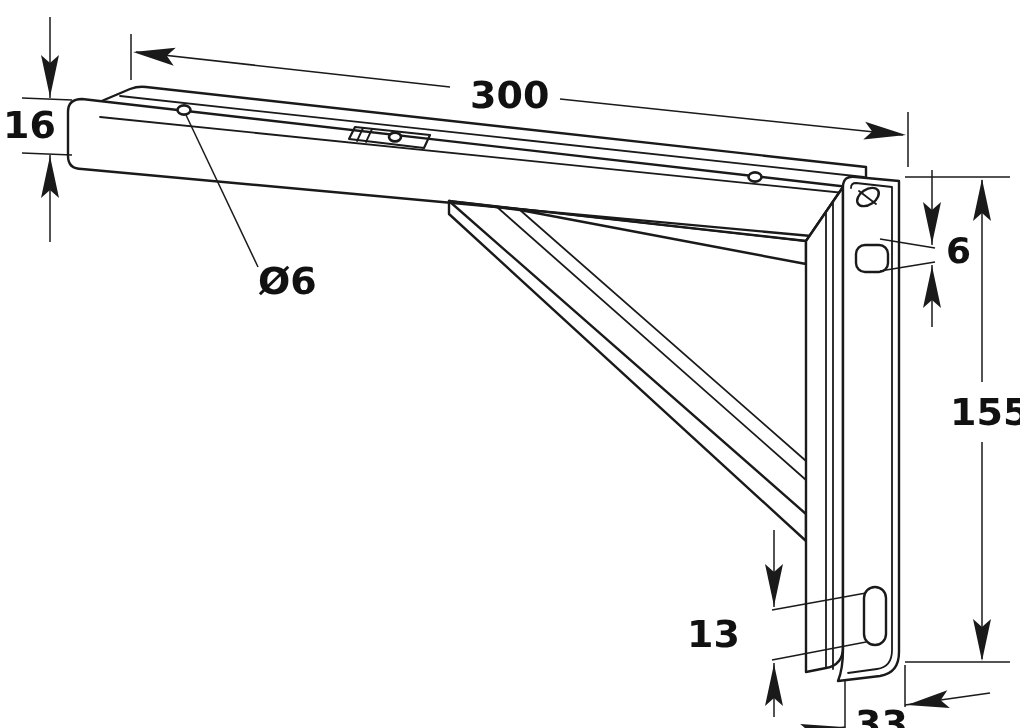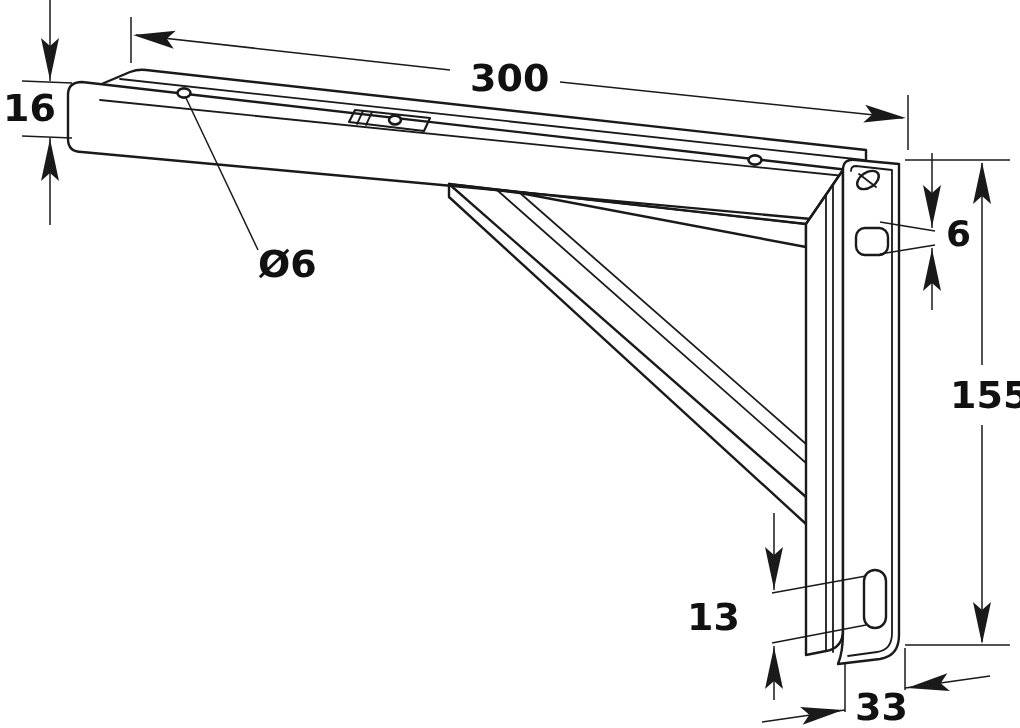--- a/index.html
+++ b/index.html
@@ -12,20 +12,21 @@
     width: 1020px;
     height: 728px;
     font-family: "Liberation Sans", sans-serif;
     overflow: hidden;
   }
   #drawing-root {
     position: relative;
     width: 1020px;
     height: 659px;
     background: #ffffff;
+    margin-top: 17px;
   }
   svg#technical-drawing {
     display: block;
     width: 1020px;
     height: 728px;
   }
   .part-outline {
     fill: #ffffff;
     stroke: #1a1a1a;
     stroke-width: 2.4;

